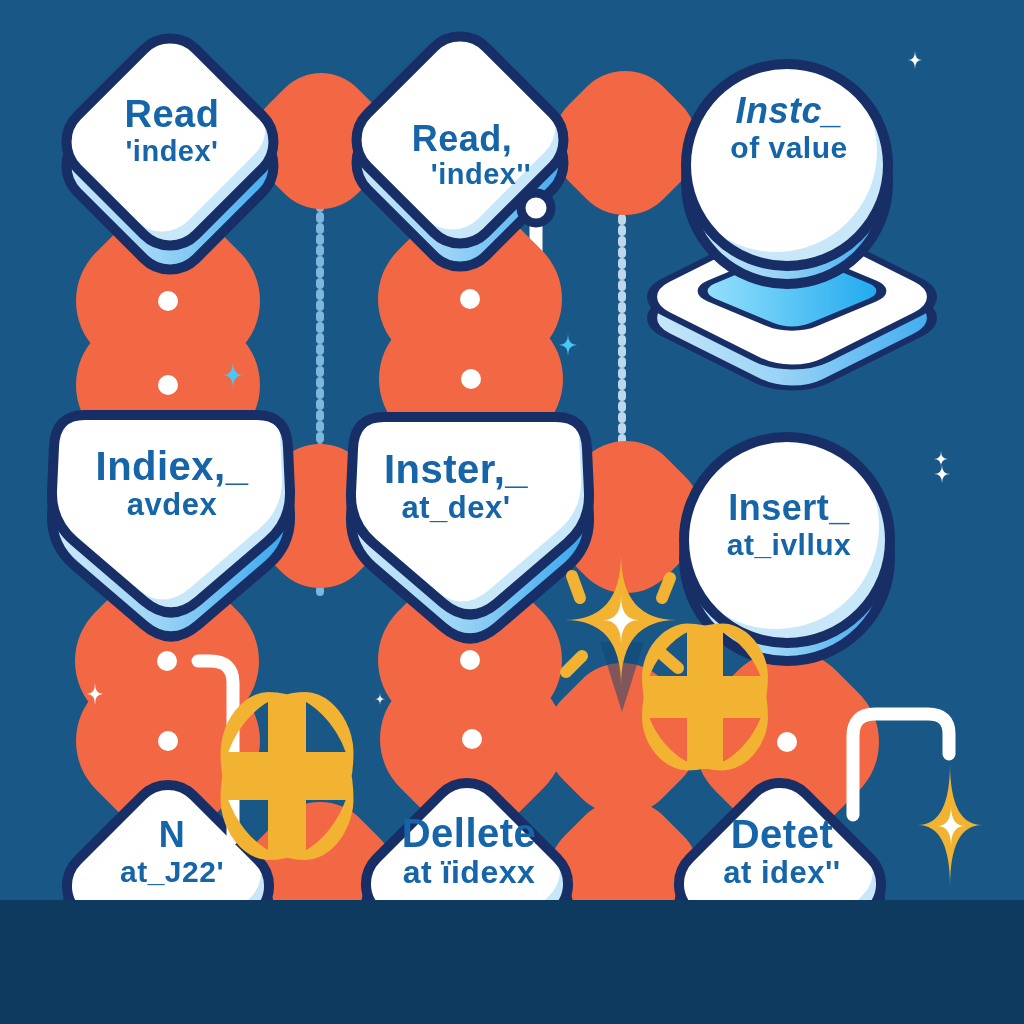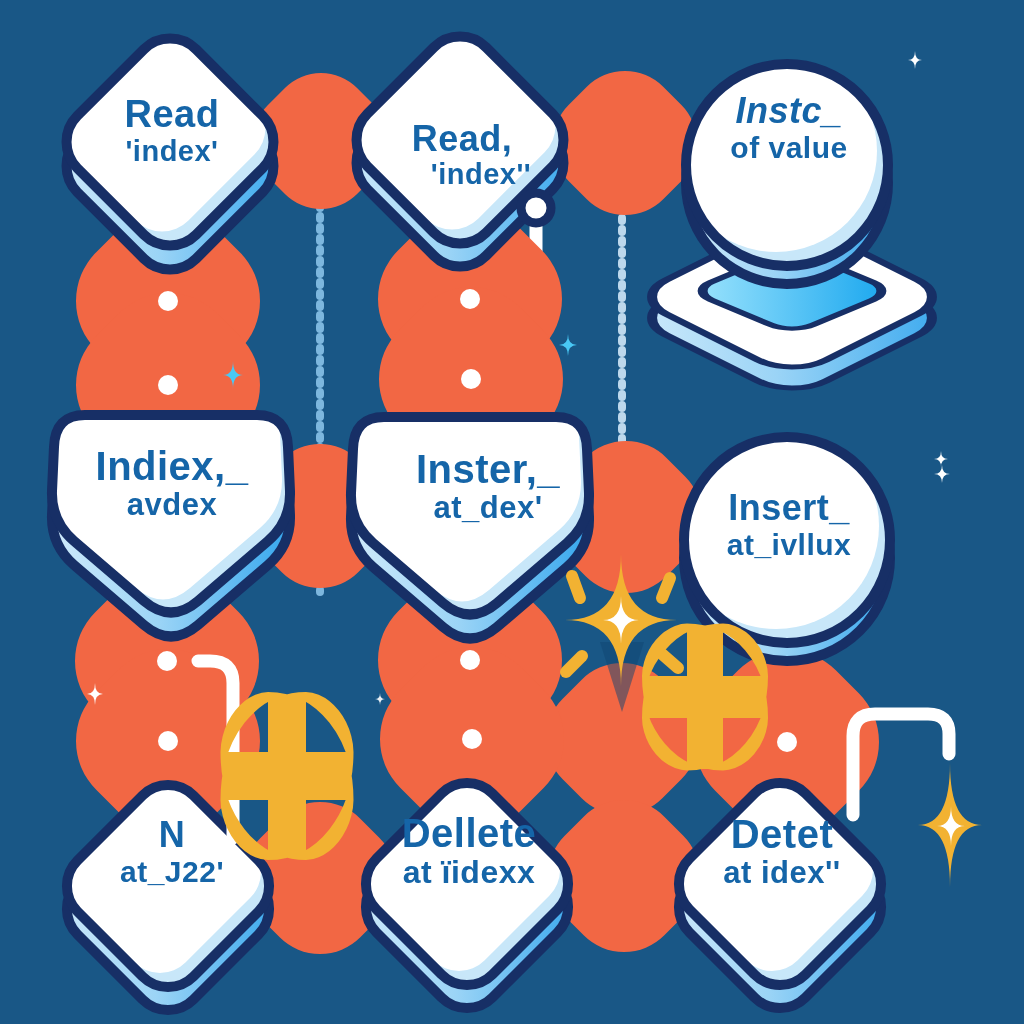--- a/index.html
+++ b/index.html
@@ -1,16 +1,16 @@
 <!DOCTYPE html>
 <html><head>
 <meta charset="utf-8">
 <style>
   html,body{margin:0;padding:0;background:#0e3a5f;}
-  .stage{position:relative;width:1024px;height:1024px;background:#7dd3fc;overflow:hidden;
+  .stage{position:relative;width:1024px;height:900px;background:#7dd3fc;overflow:hidden;
          font-family:"Liberation Sans",sans-serif;}
   .stage svg{position:absolute;left:0;top:0;}
   .lbl{position:absolute;transform:translate(-50%,-50%);text-align:center;color:#1565a8;
        font-weight:800;line-height:1.1;white-space:nowrap;letter-spacing:.5px;}
   .lbl span{display:block;}
 </style>
 </head>
 <body>
 
 <div class="stage">
@@ -300,21 +300,21 @@
   <span style="font-size:29px;margin-left:38px;">'index''</span>
 </div>
 <div class="lbl" style="left:789px;top:127px;">
   <span style="font-size:36px;font-style:italic;">Instc_</span>
   <span style="font-size:30px;">of value</span>
 </div>
 <div class="lbl" style="left:172px;top:483px;">
   <span style="font-size:40px;">Indiex,_</span>
   <span style="font-size:31px;">avdex</span>
 </div>
-<div class="lbl" style="left:488px;top:486px;">
+<div class="lbl" style="left:456px;top:486px;">
   <span style="font-size:40px;">Inster,_</span>
   <span style="font-size:31px;">at_dex'</span>
 </div>
 <div class="lbl" style="left:789px;top:524px;">
   <span style="font-size:36px;">Insert_</span>
   <span style="font-size:30px;">at_ivllux</span>
 </div>
 <div class="lbl" style="left:172px;top:851px;">
   <span style="font-size:36px;">N</span>
   <span style="font-size:30px;">at_J22'</span>

